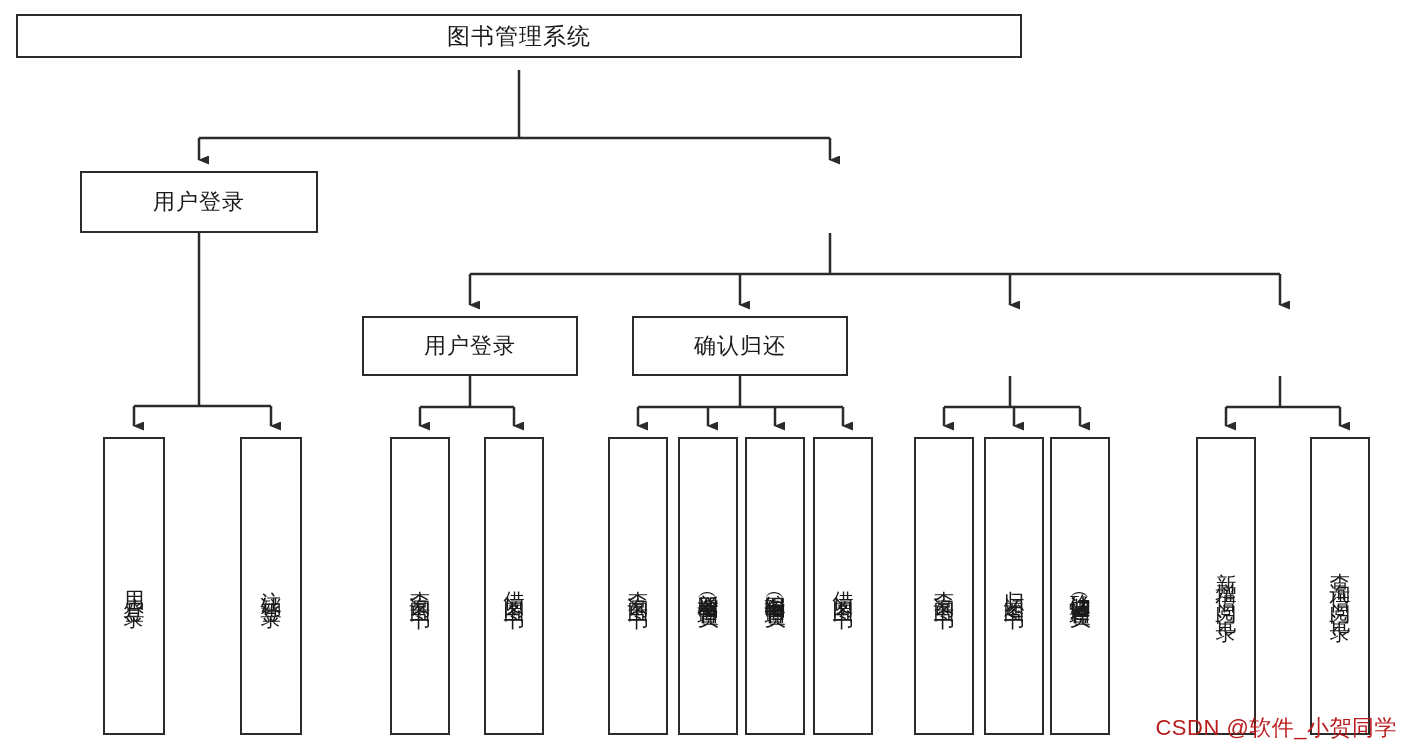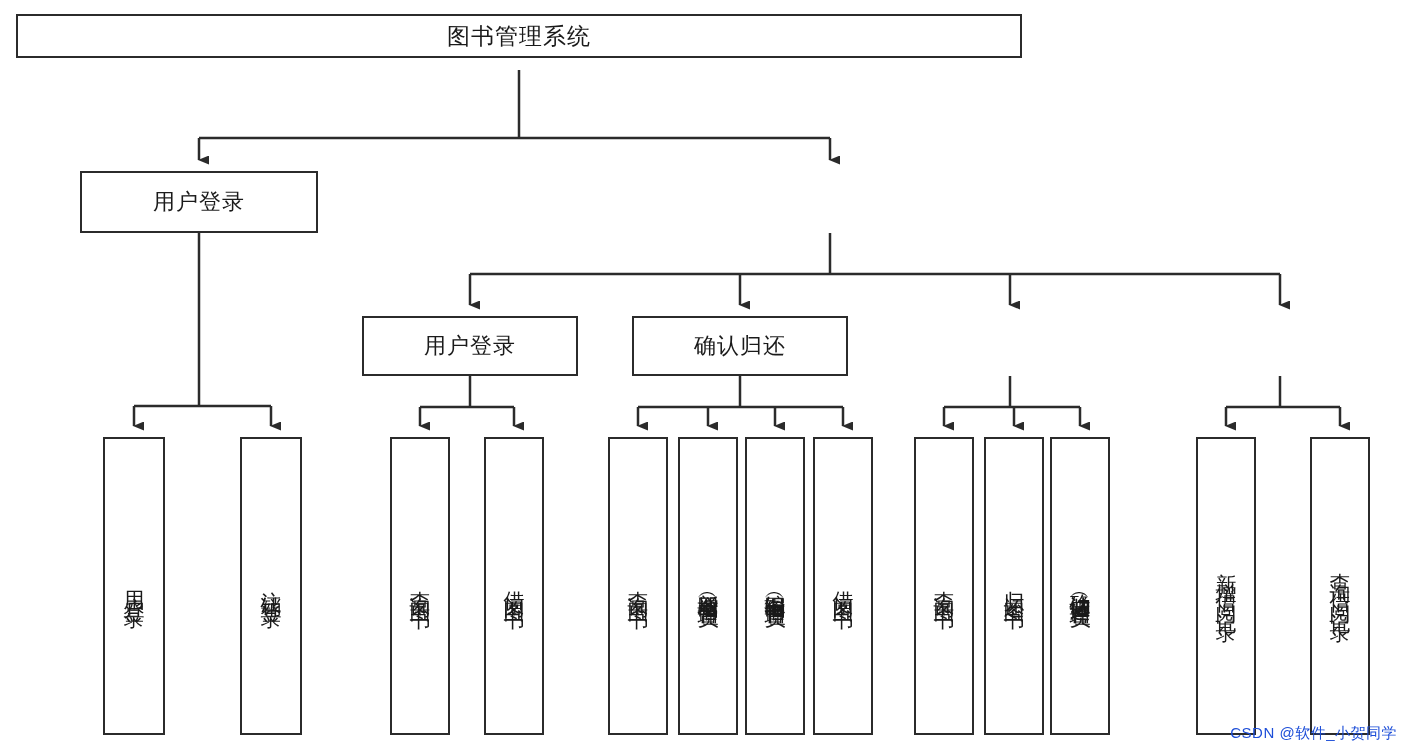--- a/index.html
+++ b/index.html
@@ -51,22 +51,22 @@
     text-align: center;
     white-space: nowrap;
   }
   .node.root {
     font-size: 23px;
   }
   .watermark {
     position: absolute;
     right: 8px;
     bottom: 4px;
-    font-size: 15px;
-    color: #1d4ed8;
+    font-size: 22px;
+    color: #b91c1c;
     letter-spacing: 0.5px;
     white-space: nowrap;
   }
 </style>
 </head>
 <body>
 
 <div id="canvas">
 
   <svg class="edges" viewBox="0 0 1405 747">

